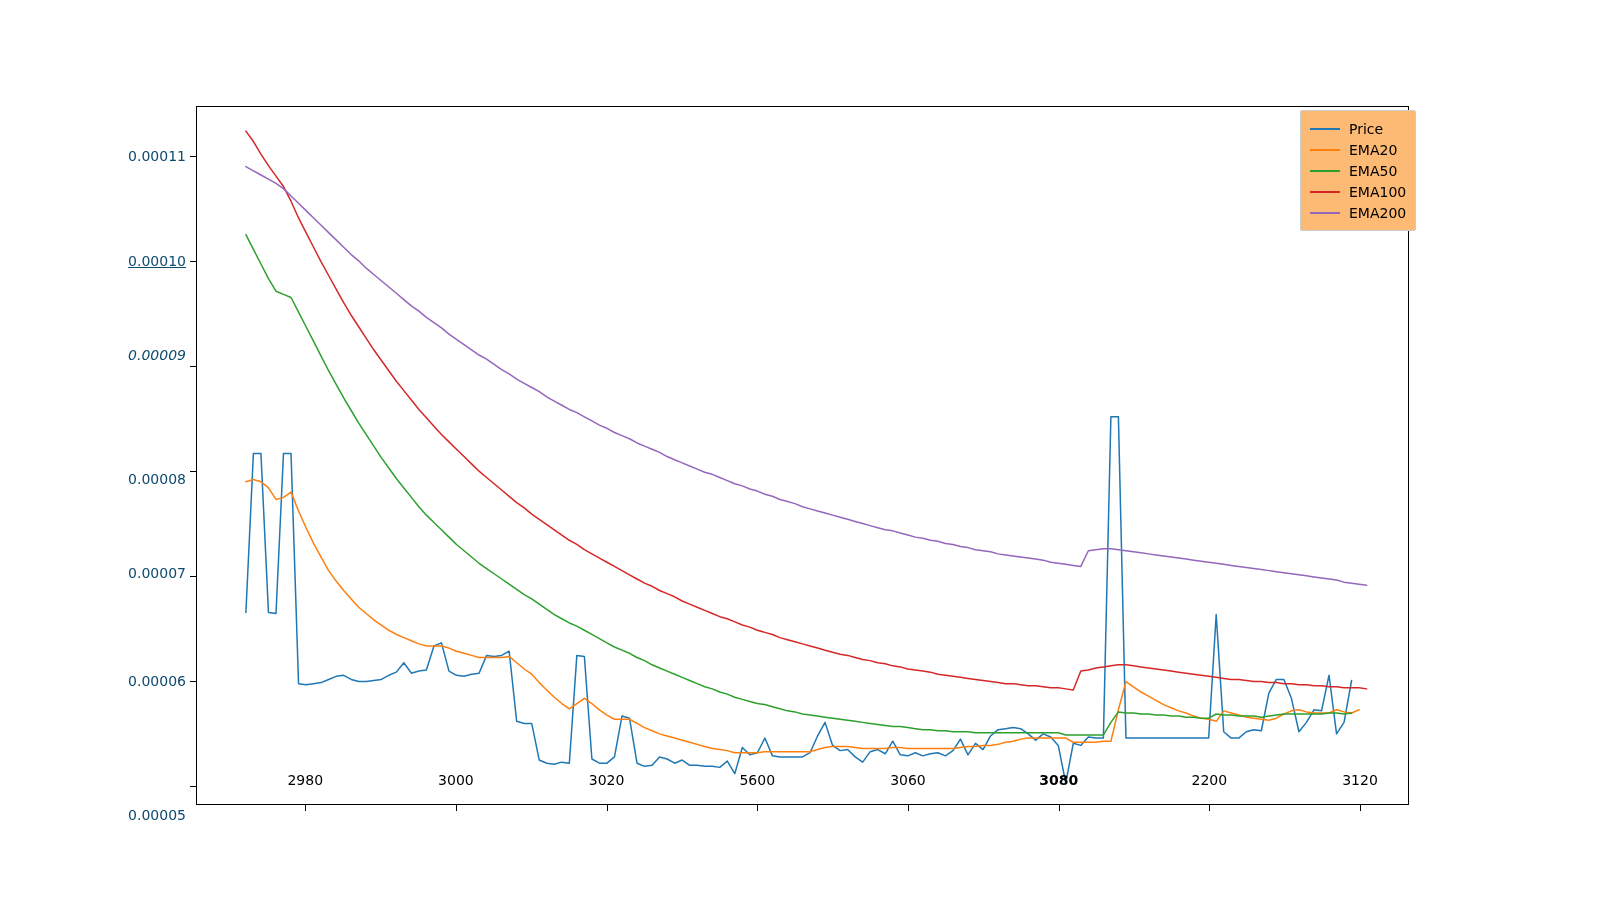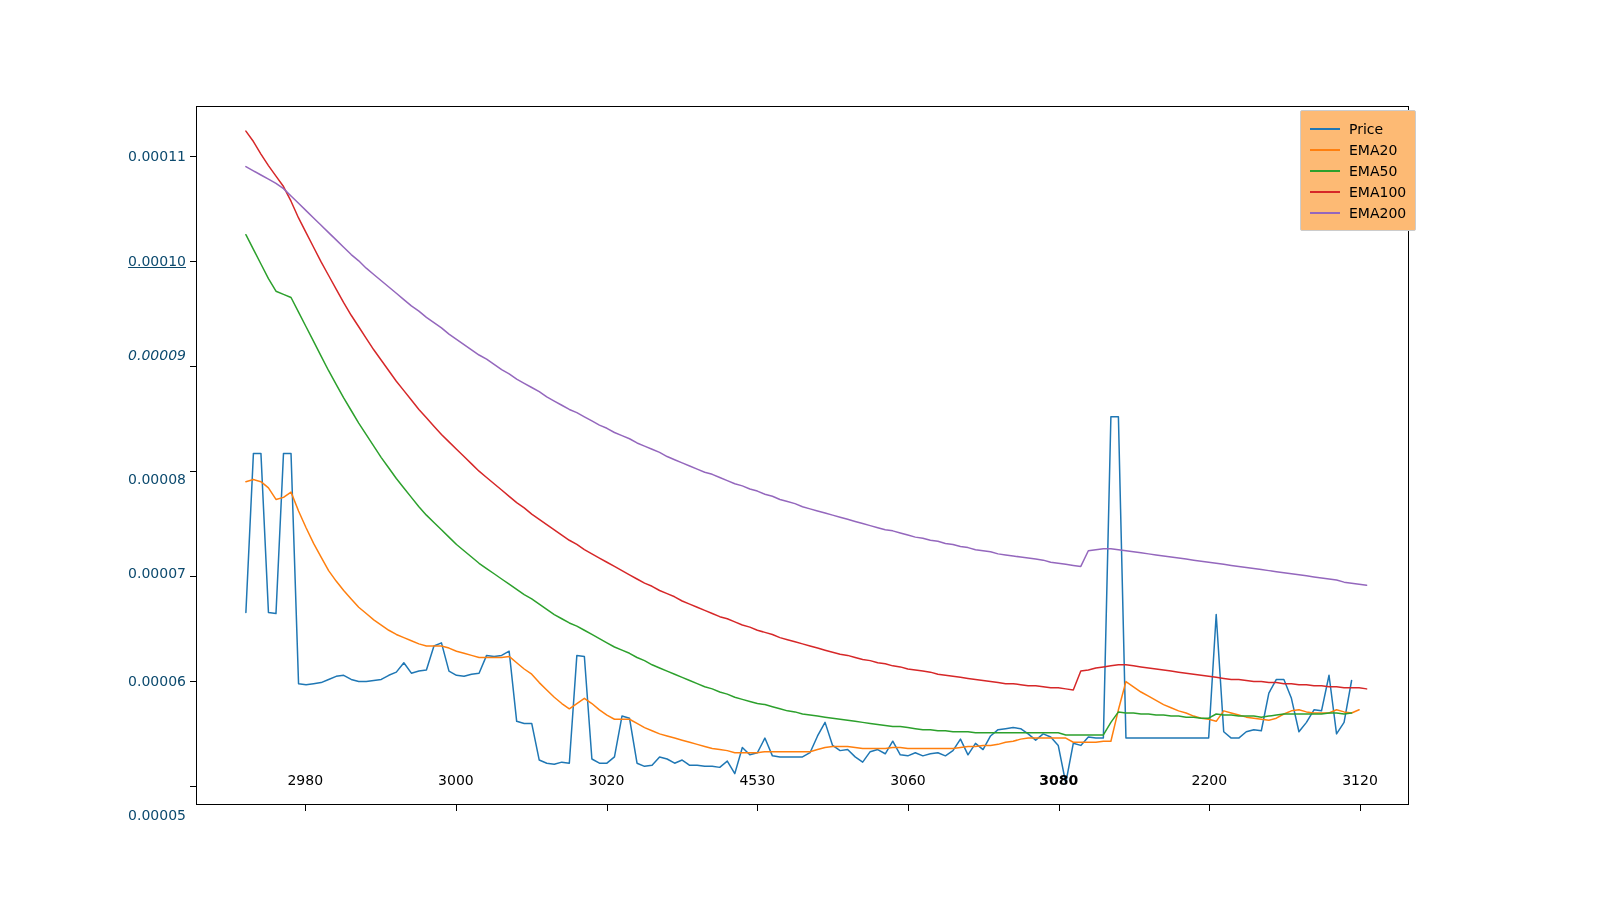--- a/index.html
+++ b/index.html
@@ -150,21 +150,21 @@
       <div class="tick-mark-x" style="left: 757.295px;"></div>
       <div class="tick-mark-x" style="left: 907.978px;"></div>
       <div class="tick-mark-x" style="left: 1058.66px;"></div>
       <div class="tick-mark-x" style="left: 1209.34px;"></div>
       <div class="tick-mark-x" style="left: 1360.03px;"></div>
     </div>
   <div id="xtick-labels">
       <div class="xtick-label" style="left: 305.245px;">2980</div>
       <div class="xtick-label" style="left: 455.929px;">3000</div>
       <div class="xtick-label" style="left: 606.612px; text-align: center;">3020</div>
-      <div class="xtick-label" style="left: 757.295px;">4530</div>
+      <div class="xtick-label" style="left: 757.295px;">5600</div>
       <div class="xtick-label" style="left: 907.978px;">3060</div>
       <div class="xtick-label" style="left: 1058.66px; font-weight: bold;">3080</div>
       <div class="xtick-label" style="left: 1209.34px;">2200</div>
       <div class="xtick-label" style="left: 1360.03px; text-align: center;">3120</div>
     </div>
 
   <div id="legend">
       <div class="legend-row">
         <span class="legend-swatch" style="background: rgb(31, 119, 180);"></span>
         <span class="legend-label">Price</span>

